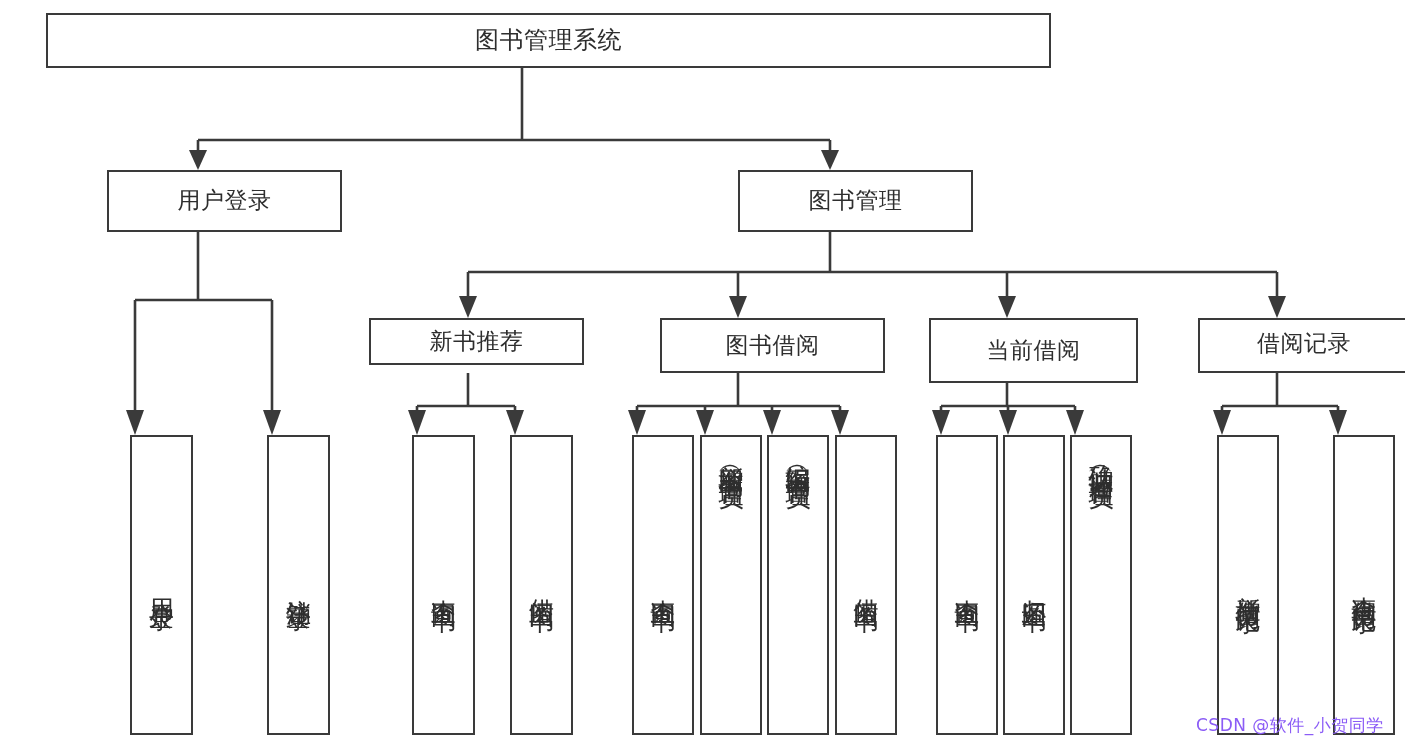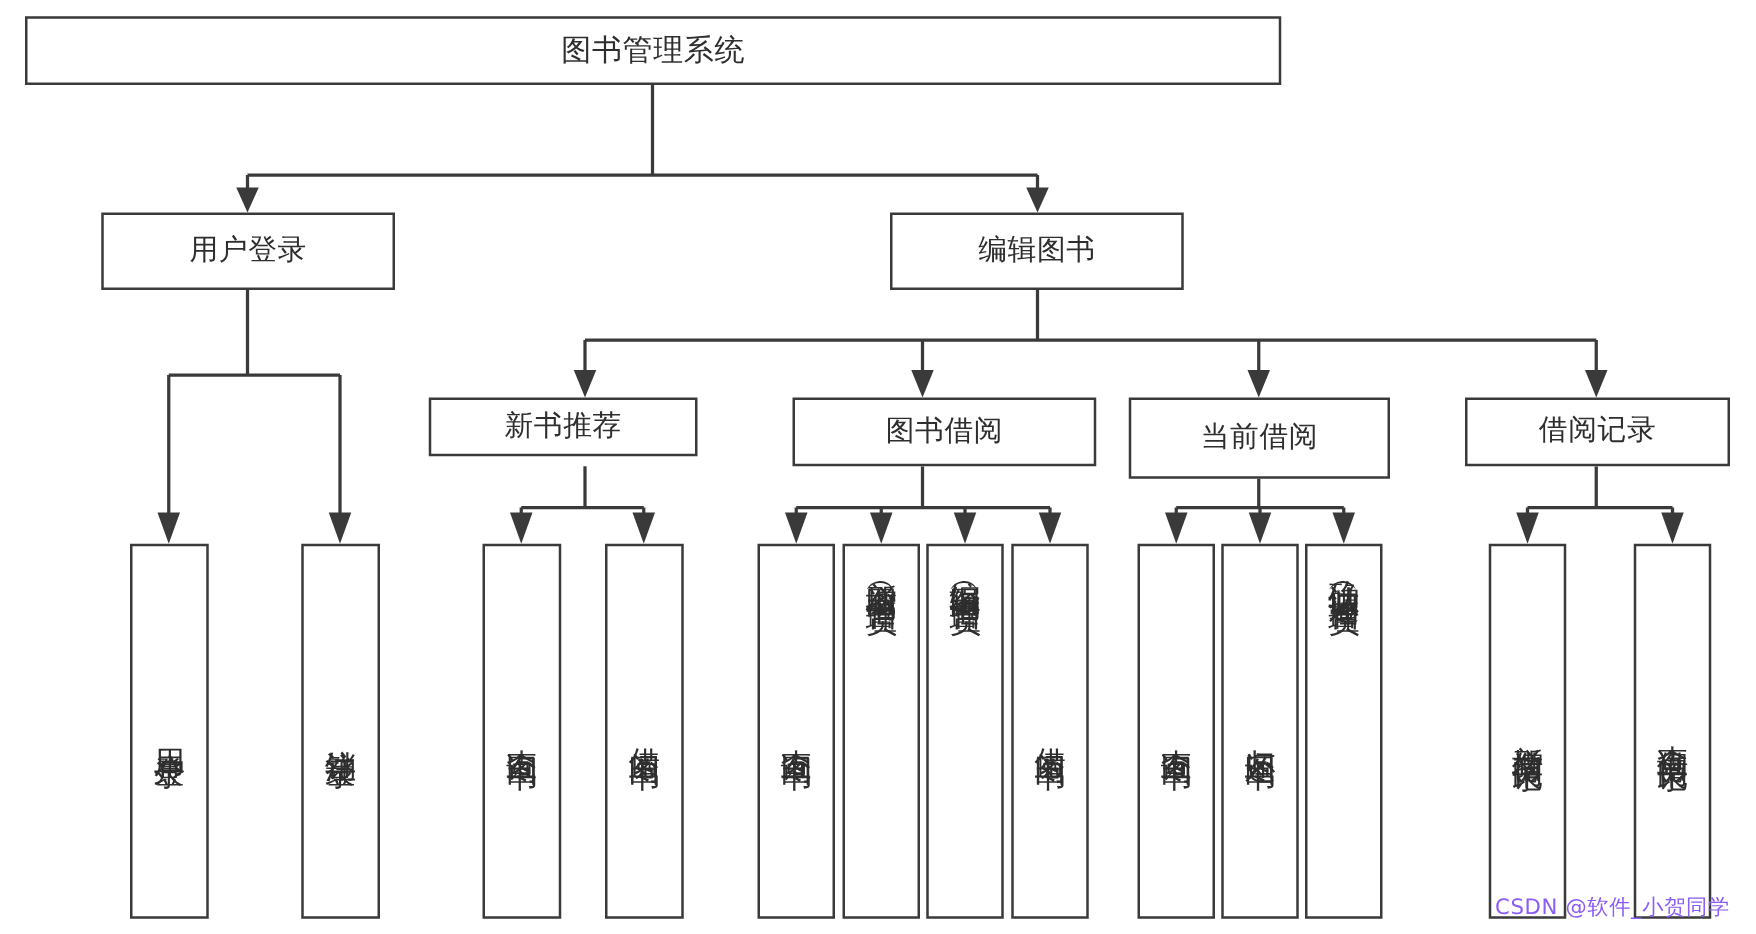--- a/index.html
+++ b/index.html
@@ -13,20 +13,21 @@
   #canvas{position:absolute;left:0;top:0;width:1405px;height:747px;}
   .node{
     position:absolute;
     box-sizing:border-box;
     background:#ffffff;
     border:2.5px solid #3a3a3a;
     display:flex;
     align-items:center;
     justify-content:center;
     color:#2e2e2e;
+    margin-left:26px;
   }
   .node .lbl{
     display:block;
     white-space:pre;
     line-height:1.12;
     letter-spacing:0.5px;
   }
   
   .node.h .lbl{
     font-size:23px;
@@ -129,27 +130,27 @@
   </svg>
 
   <div class="node h root" style="left:20px;top:13px;width:1005px;height:55px;">
     <span class="lbl">图书管理系统</span>
   </div>
 
   <div class="node h" style="left:81px;top:170px;width:235px;height:62px;">
     <span class="lbl">用户登录</span>
   </div>
   <div class="node h" style="left:712px;top:170px;width:235px;height:62px;">
-    <span class="lbl">编辑图书</span>
+    <span class="lbl">图书管理</span>
   </div>
 
   <div class="node h" style="left:343px;top:318px;width:215px;height:47px;">
     <span class="lbl">新书推荐</span>
   </div>
-  <div class="node h" style="left:634px;top:318px;width:243px;height:55px;align-items:center;">
+  <div class="node h" style="left:634px;top:318px;width:225px;height:55px;align-items:center;">
     <span class="lbl">图书借阅</span>
   </div>
   <div class="node h" style="left:903px;top:318px;width:209px;height:65px;">
     <span class="lbl">当前借阅</span>
   </div>
   <div class="node h" style="left:1172px;top:318px;width:212px;height:55px;font-family:Liberation Mono, monospace;">
     <span class="lbl">借阅记录</span>
   </div>
 
   <div class="node v mid" style="left:104px;top:435px;width:63px;height:300px;">

